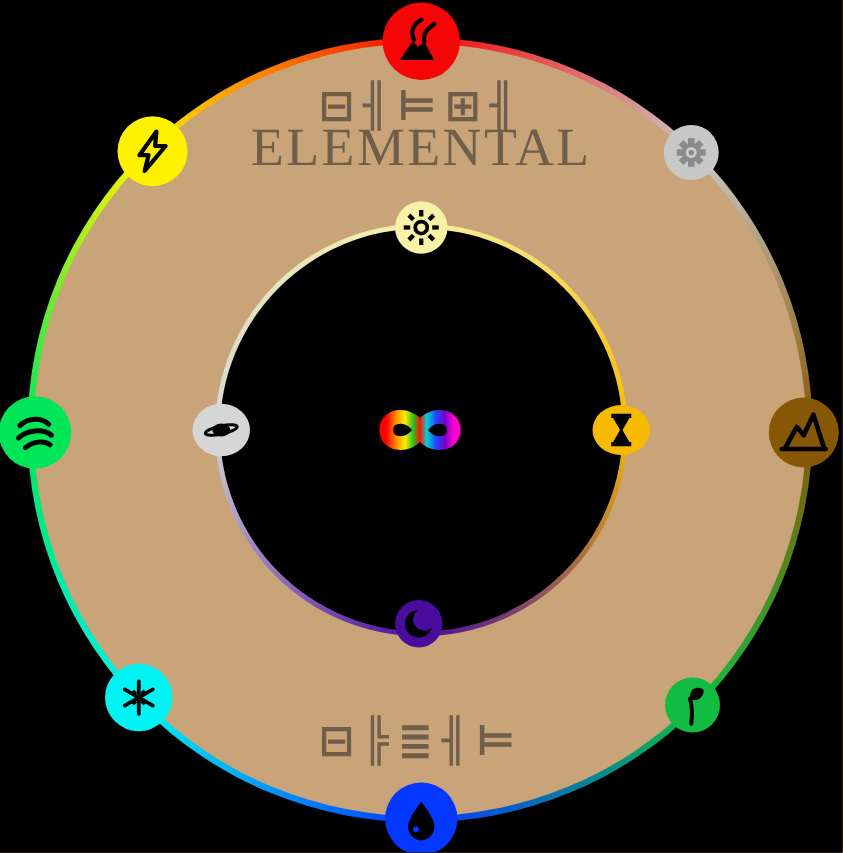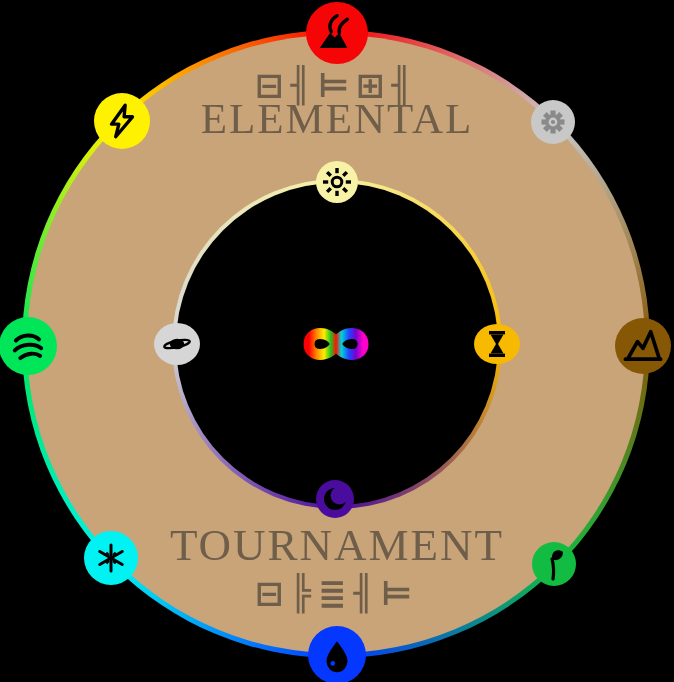--- a/index.html
+++ b/index.html
@@ -31,21 +31,20 @@
 <div class="stage">
 
   <div class="ring outer-ring"></div>
   <div class="disc outer-disc" style="background-color: rgb(200, 164, 120);"></div>
 
   <div class="ring inner-ring"></div>
   <div class="disc inner-disc"></div>
 
   <div class="txt glyphs glyphs-top">⊟╢⊨⊞╢</div>
   <div class="txt title title-top">ELEMENTAL</div>
-  <div class="txt title title-bottom">TOURNAMENT</div>
   <div class="txt glyphs glyphs-bottom">⊟╠≣╢⊨</div>
 
   <div class="node" style="left: 337px; top: 33px; width: 62px; height: 62px; background-color: rgb(245, 5, 5);">
     <svg width="46" height="46" viewBox="-20 -20 40 40">
       <path d="M-15 13 L-6 0 L-2 4 L2 0 L9 13 Z" fill="#000"></path>
       <path d="M-5 -1 C-8 -7 -5 -12 0 -15" fill="none" stroke="#000" stroke-width="3" stroke-linecap="round"></path>
       <path d="M2 0 C1 -6 5 -9 9 -12" fill="none" stroke="#000" stroke-width="3" stroke-linecap="round"></path>
     </svg>
   </div>
 

